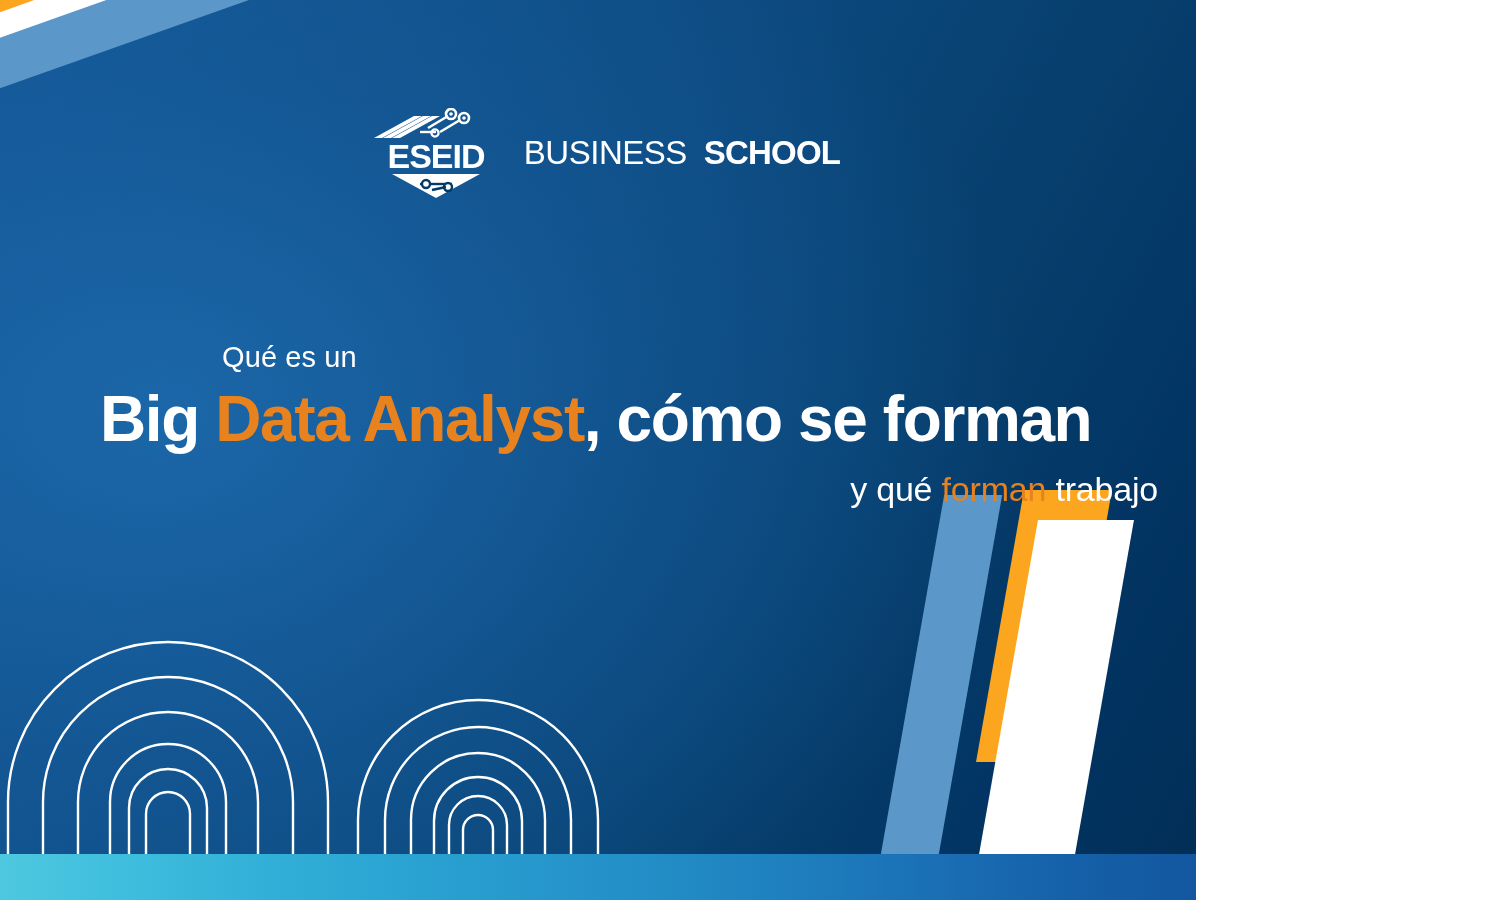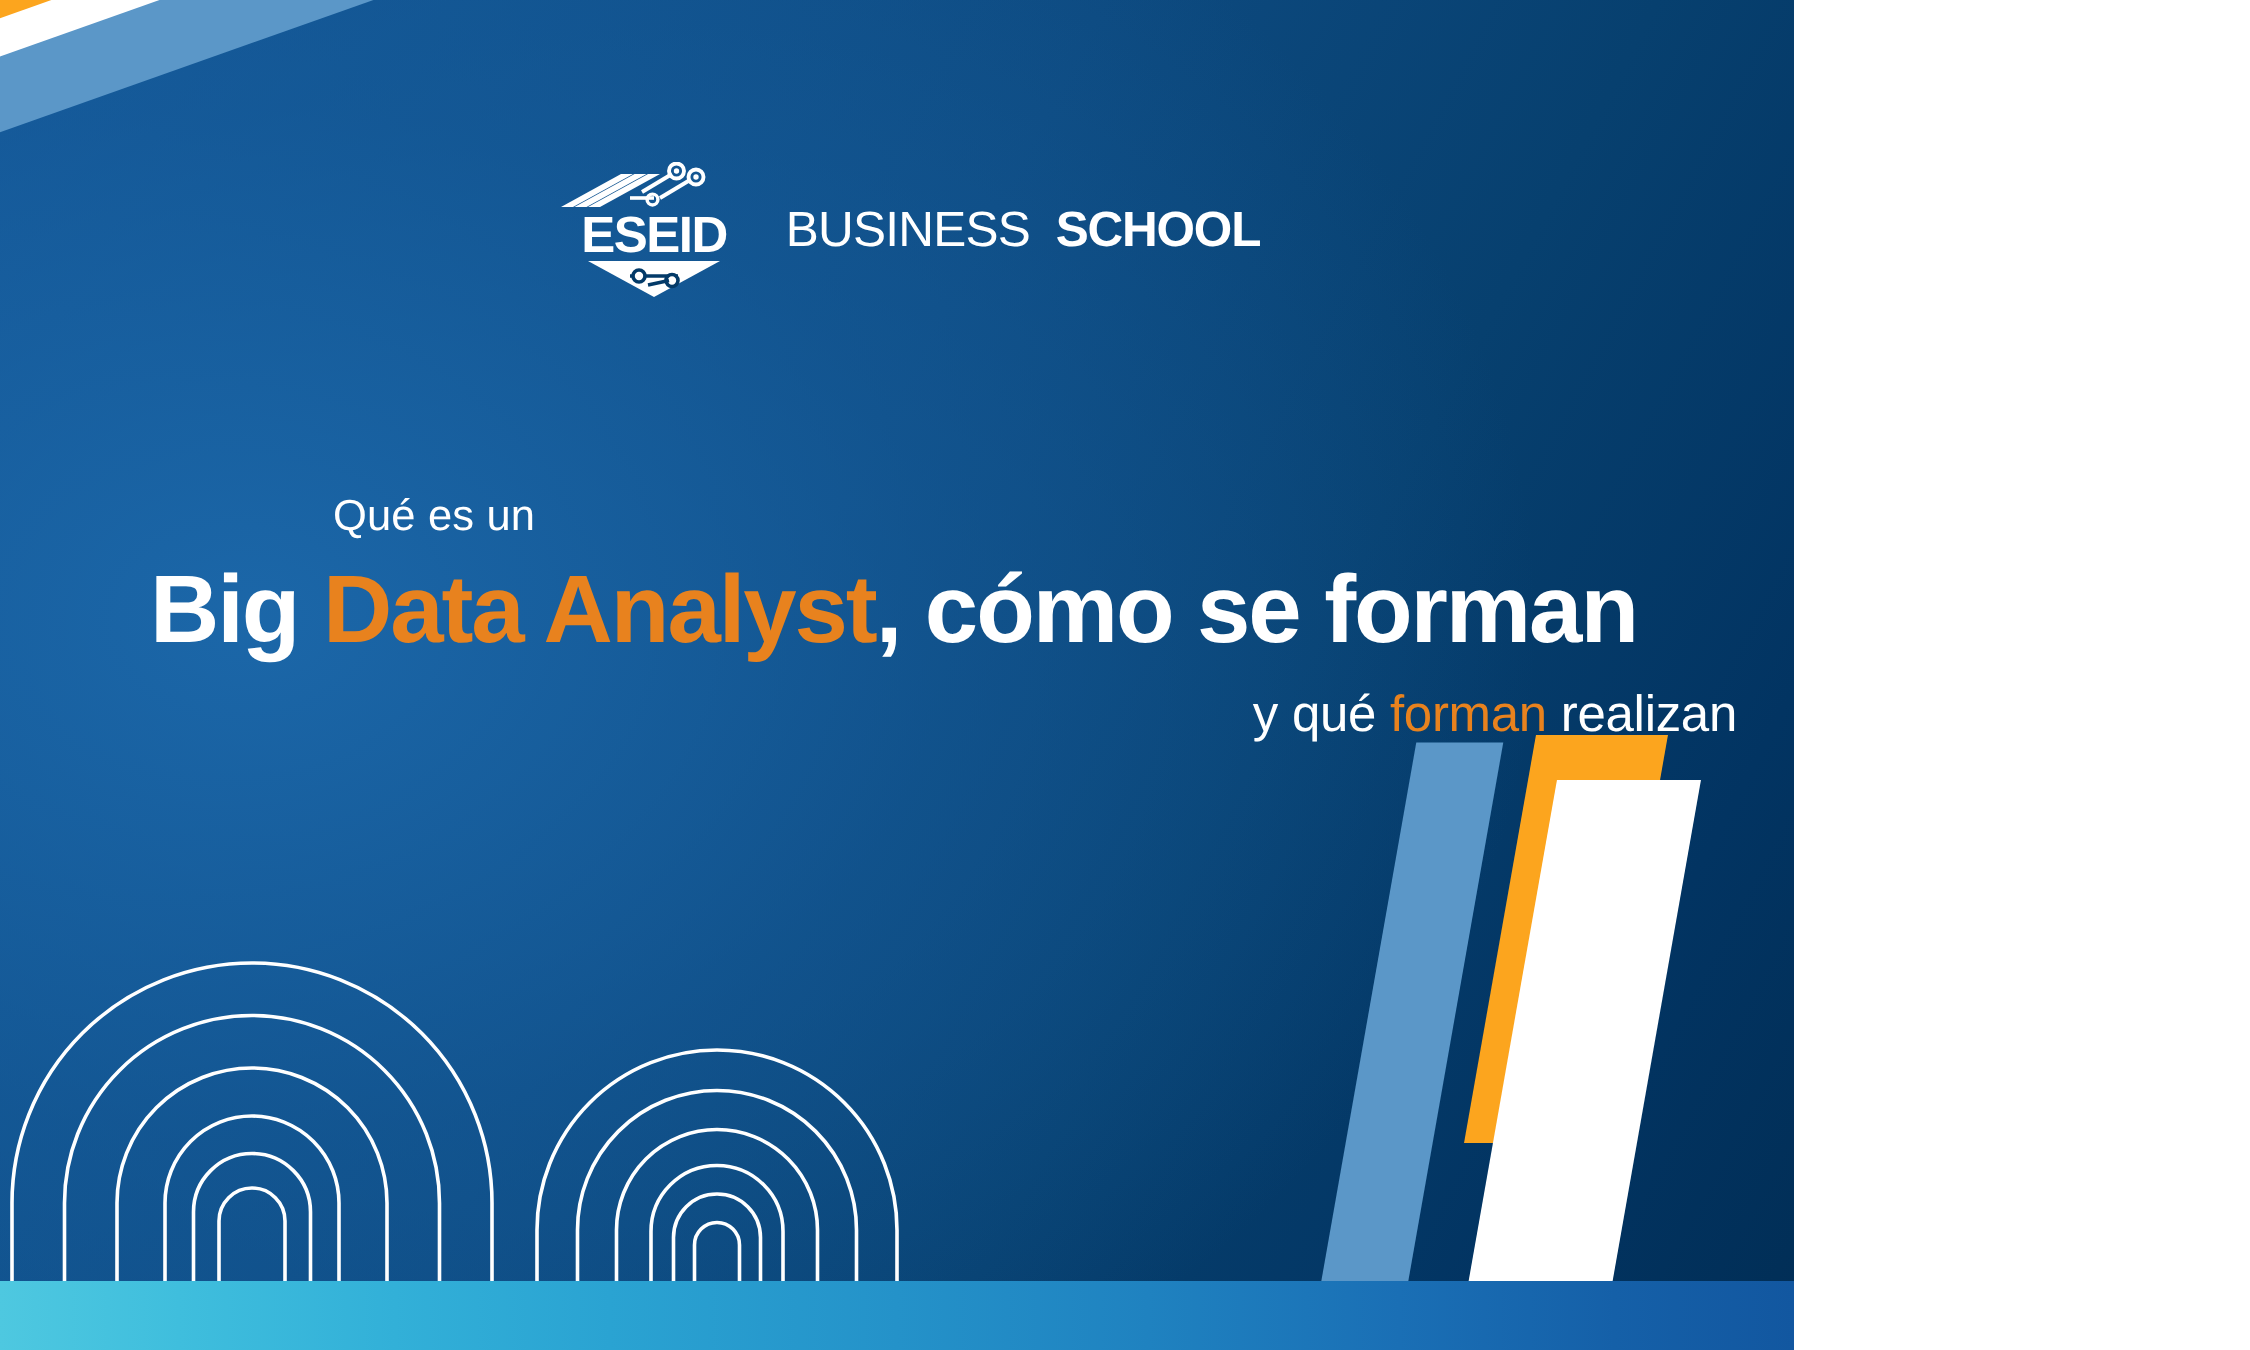--- a/index.html
+++ b/index.html
@@ -93,21 +93,21 @@
   }
   .lw-school {
     color:#ffffff;
     font-size:33px;
     font-weight:700;
     letter-spacing:-0.8px;
     font-family:"Liberation Sans", sans-serif;
   }
 
   
-  .headline { position:absolute; left:0; top:330px; width:1240px; }
+  .headline { position:absolute; left:0; top:343px; width:1240px; }
   .kicker {
     color:#ffffff;
     font-size:29px;
     font-weight:400;
     padding-left:222px;
     line-height:1.0;
     letter-spacing:0.1px;
   }
   .title {
     font-size:64px;
@@ -268,19 +268,19 @@
       <span class="lw-school">SCHOOL</span>
     </div>
   </div>
 
   <div class="headline">
     <div class="kicker">Qué es un</div>
     <div class="title">
       <span class="t-white">Big </span><span class="t-orange">Data Analyst</span><span class="t-white">, cómo se forman</span>
     </div>
     <div class="subtitle">
-      <span class="s-white">y qué </span><span class="s-orange">forman</span><span class="s-white"> realizan</span>
+      <span class="s-white">y qué </span><span class="s-orange">forman</span><span class="s-white"> trabajo</span>
     </div>
   </div>
 
   <div class="bottom-bar"></div>
 
 </div>
 
 </body></html>

